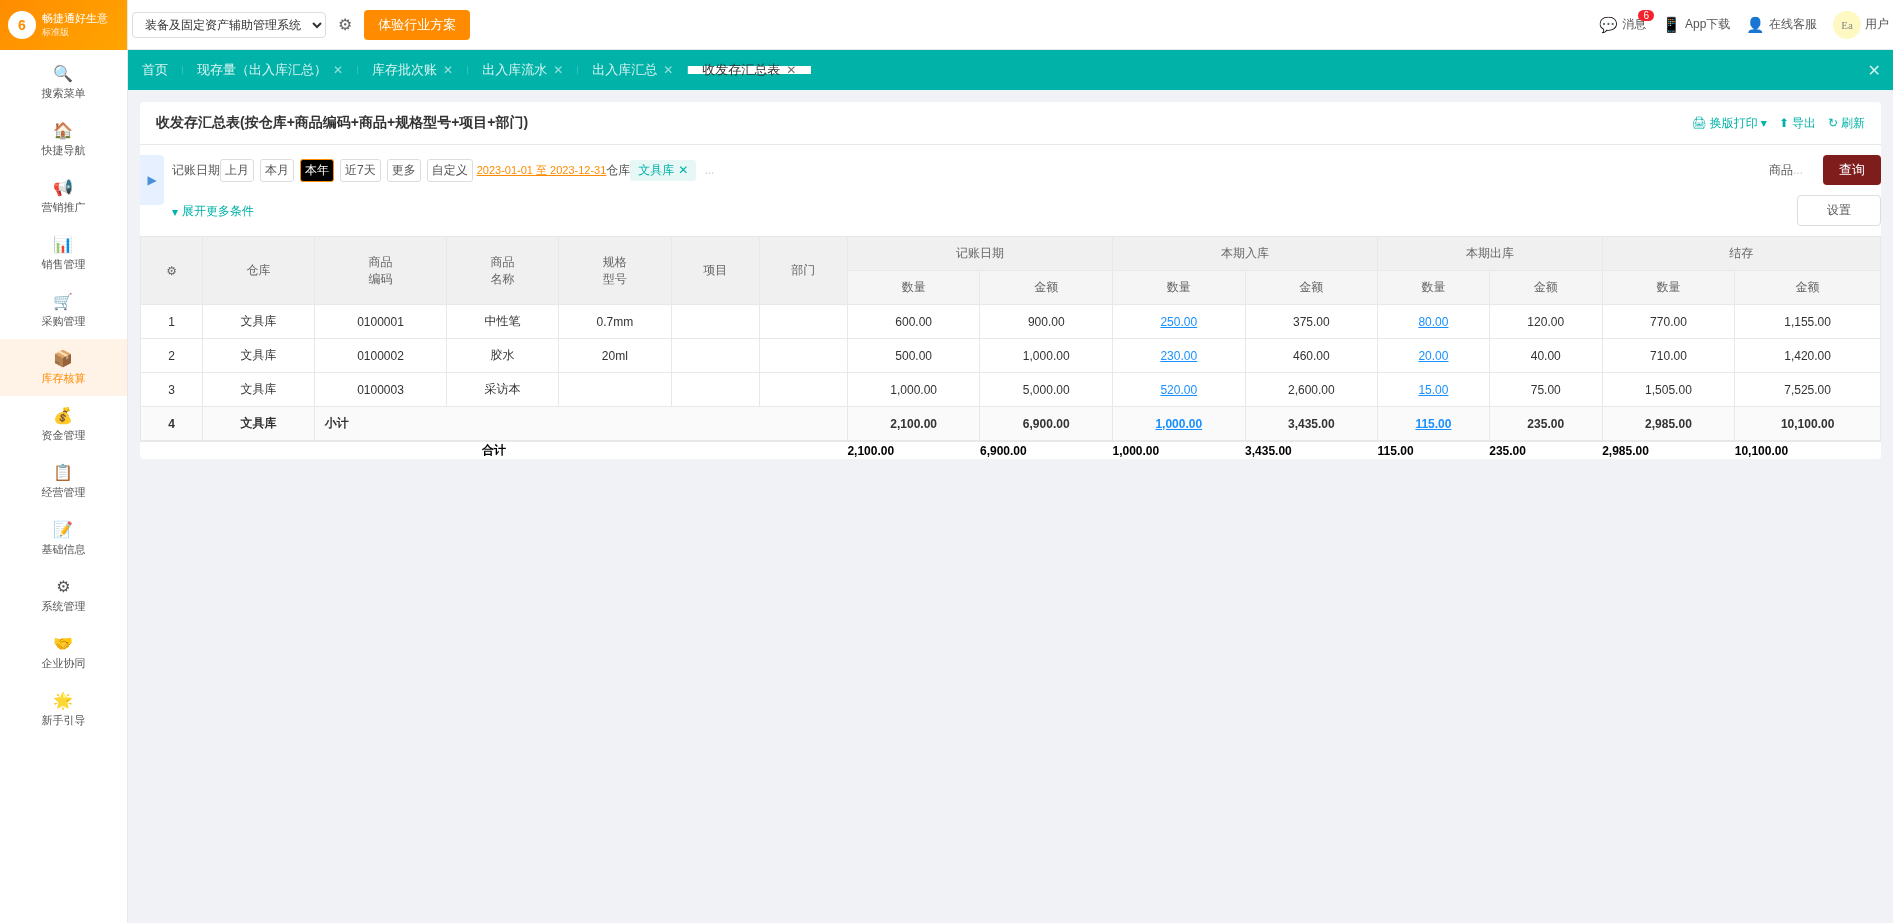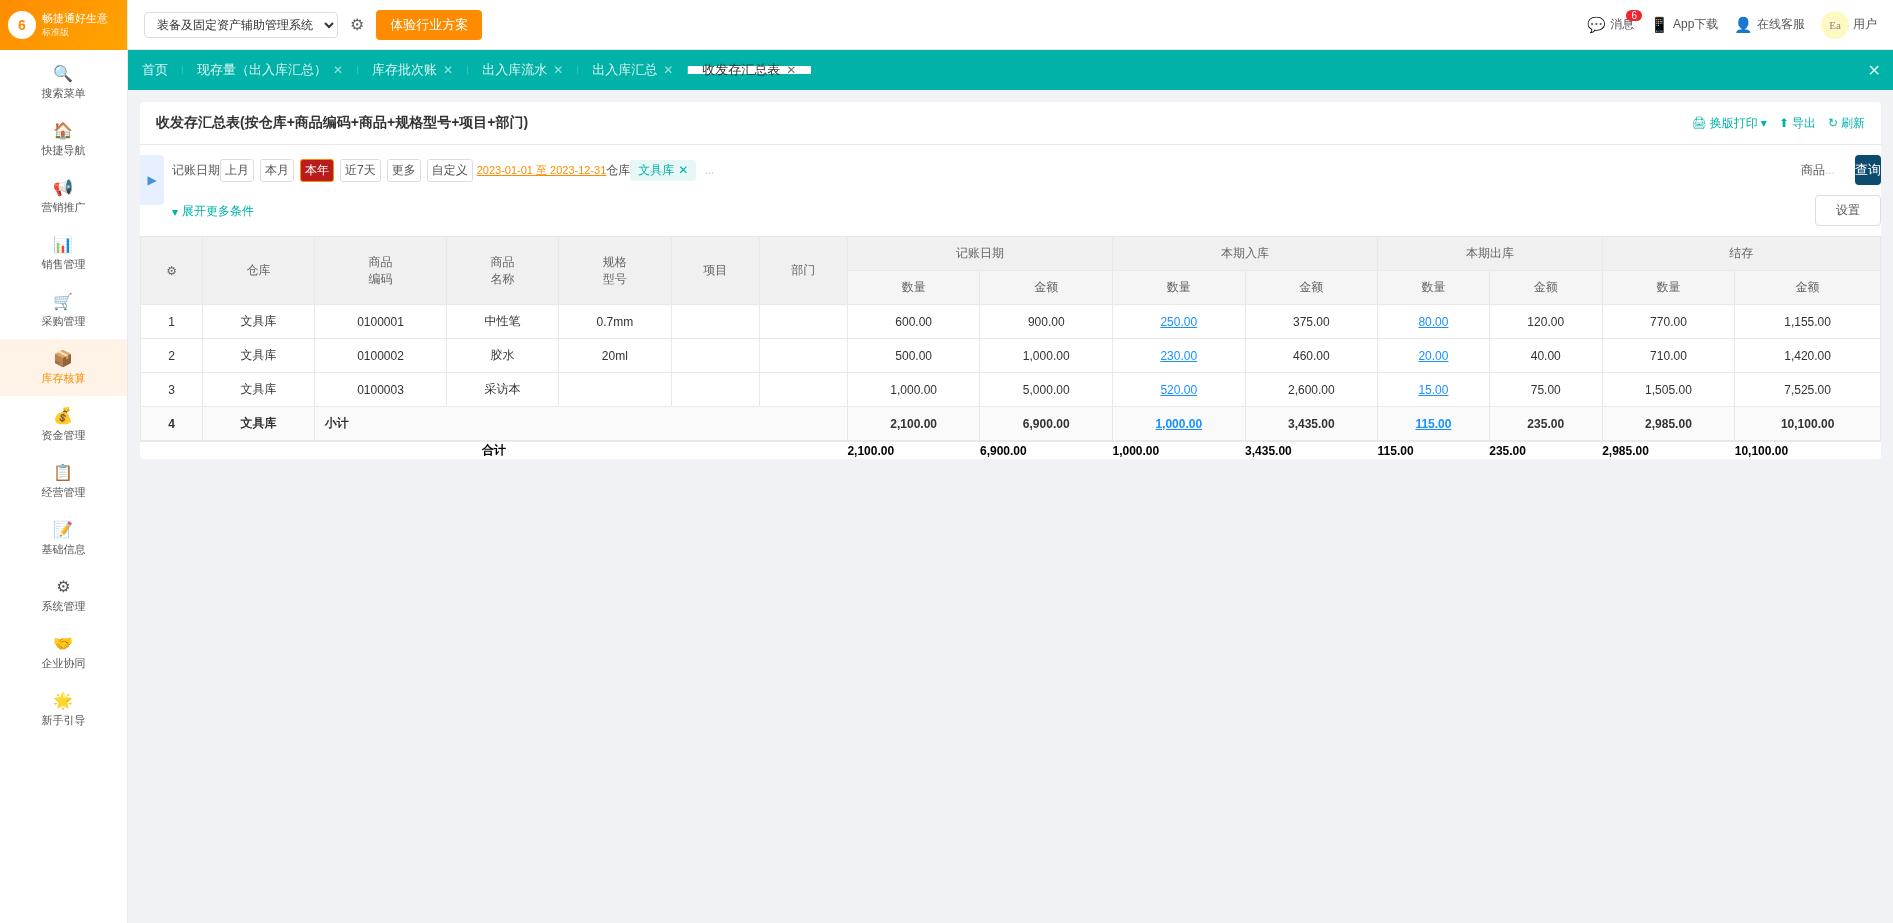--- a/index.html
+++ b/index.html
@@ -14,21 +14,21 @@
     .sidebar-nav { flex: 1; overflow-y: auto; padding: 4px 0; }
     .sidebar-item { display: flex; flex-direction: column; align-items: center; padding: 10px 6px; cursor: pointer; color: #555; transition: background 0.2s; gap: 3px; }
     .sidebar-item.active { background: #fff3e8; color: #ff8c00; }
     .sidebar-item-icon { font-size: 16px; }
     .sidebar-item-label { font-size: 11px; text-align: center; }
 
     
     .main { flex: 1; display: flex; flex-direction: column; overflow: hidden; }
 
     
-    .topbar { height: 50px; background: #fff; border-bottom: 1px solid #e8e8e8; display: flex; align-items: center; padding: 0 16px; gap: 12px; flex-shrink: 0; }
+    .topbar { height: 50px; background: #fff; border-bottom: 1px solid #e8e8e8; display: flex; align-items: center; padding: 0 4px; gap: 12px; flex-shrink: 0; }
     .topbar-system-select { border: 1px solid #ddd; border-radius: 4px; padding: 4px 8px; font-size: 12px; color: #333; background: #fff; cursor: pointer; }
     .topbar-gear { color: #666; font-size: 16px; cursor: pointer; }
     .topbar-trial-btn { background: #ff8c00; color: #fff; border: none; border-radius: 4px; padding: 6px 14px; font-size: 13px; cursor: pointer; }
     .topbar-right { display: flex; align-items: center; gap: 16px; margin-left: auto; }
     .topbar-icon-group { display: flex; align-items: center; gap: 4px; color: #555; font-size: 12px; cursor: pointer; position: relative; }
     .badge { background: #f5222d; color: #fff; border-radius: 8px; font-size: 10px; padding: 0 4px; position: absolute; top: -6px; right: -8px; min-width: 16px; text-align: center; }
     .topbar-user { display: flex; align-items: center; gap: 4px; color: #555; font-size: 12px; cursor: pointer; }
     .user-avatar { width: 28px; height: 28px; border-radius: 50%; background: #fef9c3; display: flex; align-items: center; justify-content: center; font-size: 11px; color: #888; font-family: Liberation Serif, serif; }
 
     
@@ -45,29 +45,29 @@
     .page-header { background: #fff; padding: 12px 16px; border-radius: 4px 4px 0 0; border-bottom: 1px solid #e8e8e8; display: flex; align-items: center; justify-content: space-between; }
     .page-title { font-size: 14px; font-weight: bold; color: #333; }
     .page-actions { display: flex; align-items: center; gap: 12px; }
     .btn-print { color: #00b2a8; cursor: pointer; font-size: 12px; display: flex; align-items: center; gap: 3px; }
     .btn-export { color: #00b2a8; cursor: pointer; font-size: 12px; display: flex; align-items: center; gap: 3px; }
     .btn-refresh { color: #00b2a8; cursor: pointer; font-size: 12px; display: flex; align-items: center; gap: 3px; }
     .filter-row { display: flex; align-items: center; gap: 0; flex-wrap: wrap; }
     .filter-label { color: #555; font-size: 12px; flex-shrink: 0; }
     .filter-date-group { display: flex; align-items: center; gap: 6px; }
     .filter-date-btn { padding: 2px 4px; border: 1px solid #ddd; border-radius: 3px; cursor: pointer; font-size: 12px; color: #555; background: #fff; }
-    .filter-date-btn.active { background: #b91c1c; color: #fff; border-color: #ff8c00; }
+    .filter-date-btn.active { background: #000000; color: #fff; border-color: #ff8c00; }
     .filter-date-range { color: #ff8c00; font-size: 11px; margin-left: 4px; text-decoration: underline; }
     .filter-divider { color: #ddd; }
     .filter-warehouse { display: flex; align-items: center; gap: 8px; }
     .filter-tag { background: #e6f7f6; color: #00b2a8; padding: 2px 8px; border-radius: 3px; font-size: 12px; display: flex; align-items: center; gap: 4px; }
     .filter-tag-close { cursor: pointer; color: #00b2a8; }
     .filter-dots { color: #ccc; cursor: pointer; }
-    .btn-query { background: #0c4a6e; color: #fff; border: none; border-radius: 4px; padding: 6px 0; font-size: 13px; cursor: pointer; }
-    .btn-settings { border: 1px solid #ddd; background: #fff; color: #555; border-radius: 4px; padding: 6px 20px; font-size: 12px; cursor: pointer; margin-top: 4px; }
+    .btn-query { background: #7f1d1d; color: #fff; border: none; border-radius: 4px; padding: 6px 16px; font-size: 13px; cursor: pointer; }
+    .btn-settings { border: 1px solid #ddd; background: #fff; color: #555; border-radius: 4px; padding: 6px 29px; font-size: 12px; cursor: pointer; margin-top: 4px; }
     .expand-btn { display: flex; align-items: center; gap: 4px; color: #00b2a8; font-size: 12px; cursor: pointer; margin: 6px 0 0 0; }
 
     
     .filter-toggle { width: 24px; height: 50px; background: #e6f0ff; display: flex; align-items: center; justify-content: center; cursor: pointer; border-radius: 0 4px 4px 0; color: #4a90d9; flex-shrink: 0; margin-right: 8px; }
 
     
     .table-container { background: #fff; border-radius: 0 0 4px 4px; overflow: auto; }
     table { width: 100%; border-collapse: collapse; font-size: 12px; }
     thead tr th { background: #f5f5f5; color: #666; padding: 8px 10px; text-align: center; border: 1px solid #e8e8e8; font-weight: normal; white-space: nowrap; }
     thead tr.header-main th { background: #f0f0f0; font-weight: 500; }

